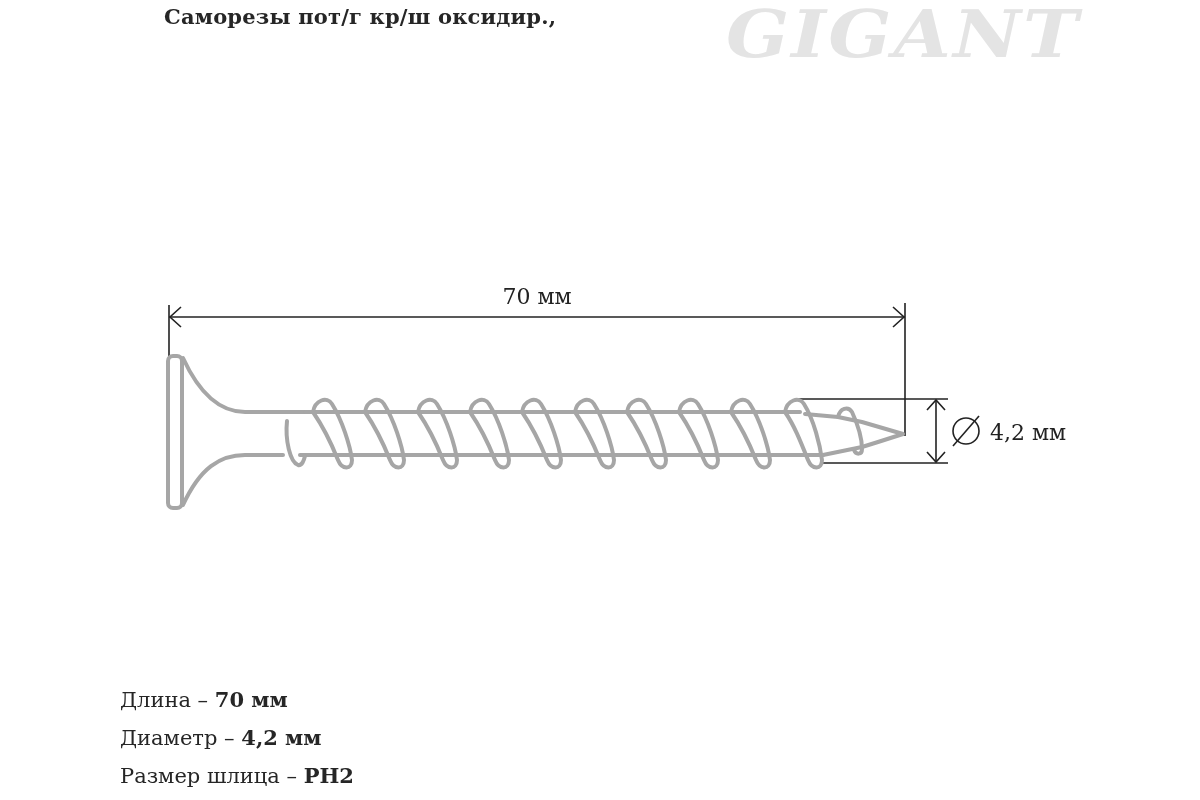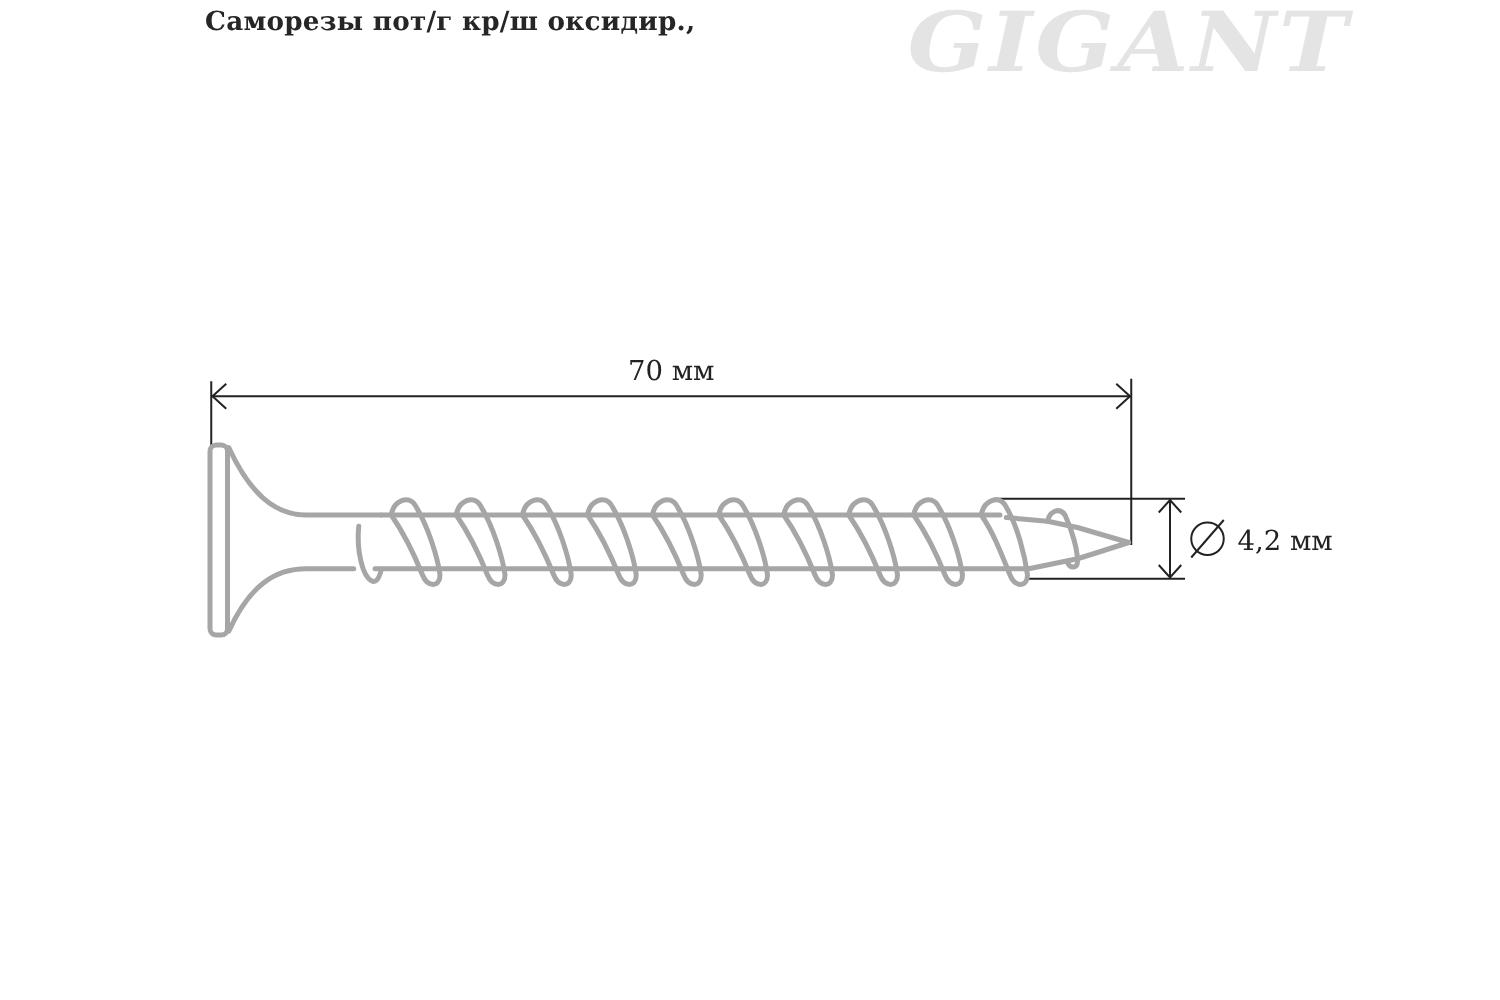--- a/index.html
+++ b/index.html
@@ -67,13 +67,22 @@
       <path d="M731,412 C733,400 745,396 750,404 C760,420 768,445 770,460 C770,470 760,470 756,460 C748,440 740,425 731,412"></path>
       <path d="M785,412 C787,400 799,396 804,404 C814,420 820,445 822,460 C822,470 812,470 808,460 C800,440 794,425 785,412"></path>
       <path d="M838,417 C840,408 848,406 852,412 C858,425 862,440 862,449 C862,455 856,455 854,450"></path>
     </g>
 
     <path d="M805,414 L838,417 L862,422 L903,434 L878,442 L862,447 L823,455"></path>
   </g>
 </svg>
 
 <div class="specs">
+  <div class="row">
+    <span>Длина – </span><b>70 мм</b>
+  </div>
+  <div class="row">
+    <span>Диаметр – </span><b>4,2 мм</b>
+  </div>
+  <div class="row">
+    <span>Размер шлица – </span><b>PH2</b>
+  </div>
 </div>
 
 </body></html>

